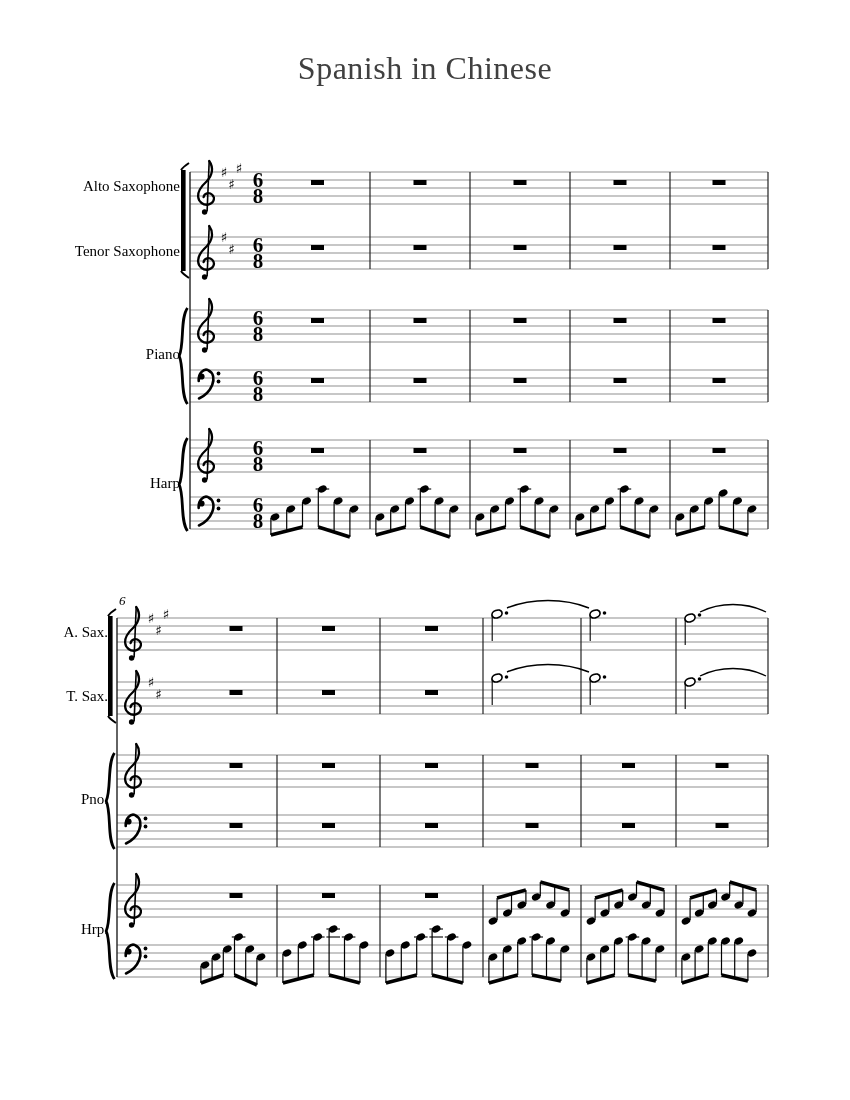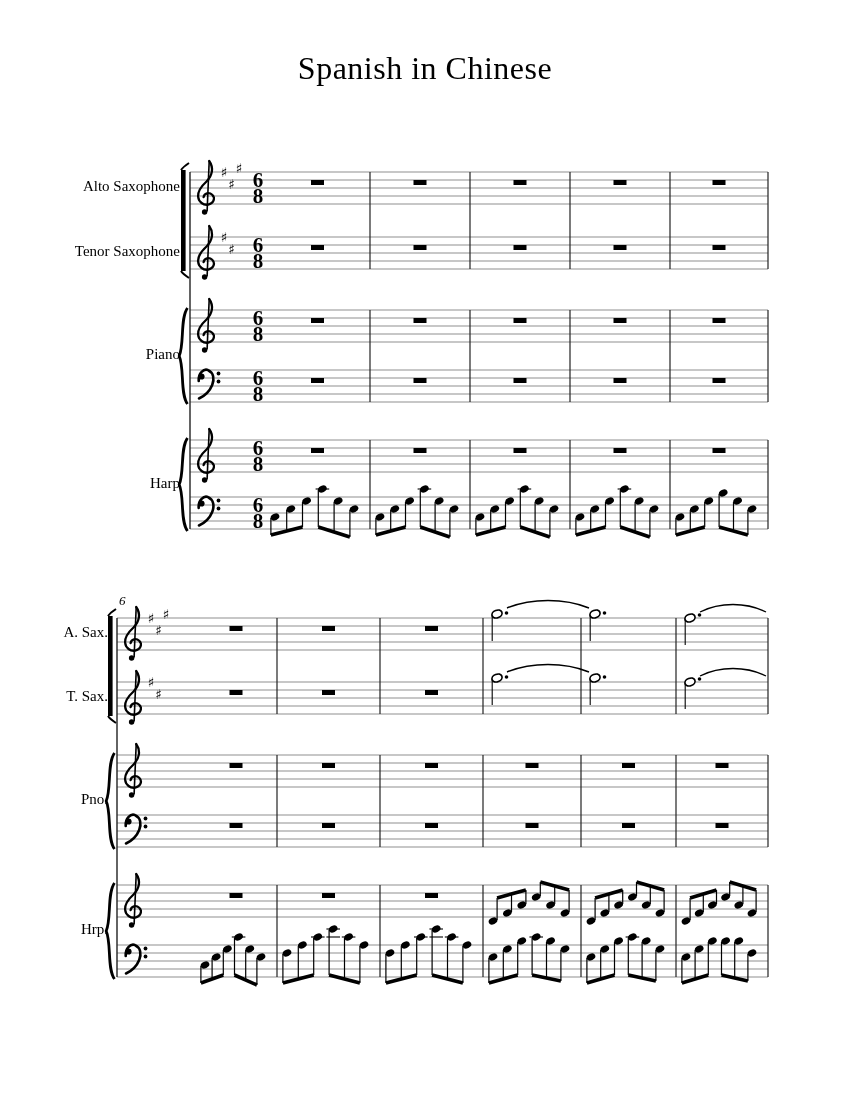--- a/index.html
+++ b/index.html
@@ -8,21 +8,21 @@
     width:850px;height:1100px;
     background:#ffffff;
     overflow:hidden;
     font-family:"Liberation Serif", serif;
   }
   .score-title{
     position:absolute;
     top:50px;left:0;width:100%;
     text-align:center;
     font-size:32px;
-    color:#000000;
+    color:#404040;
     letter-spacing:0.5px;
   }
   svg{position:absolute;top:0;left:0;}
 </style>
 </head>
 <body>
 
 <div class="page">
   <div class="score-title">Spanish in Chinese</div>
   <svg id="score" width="850" height="1100" viewBox="0 0 850 1100">

